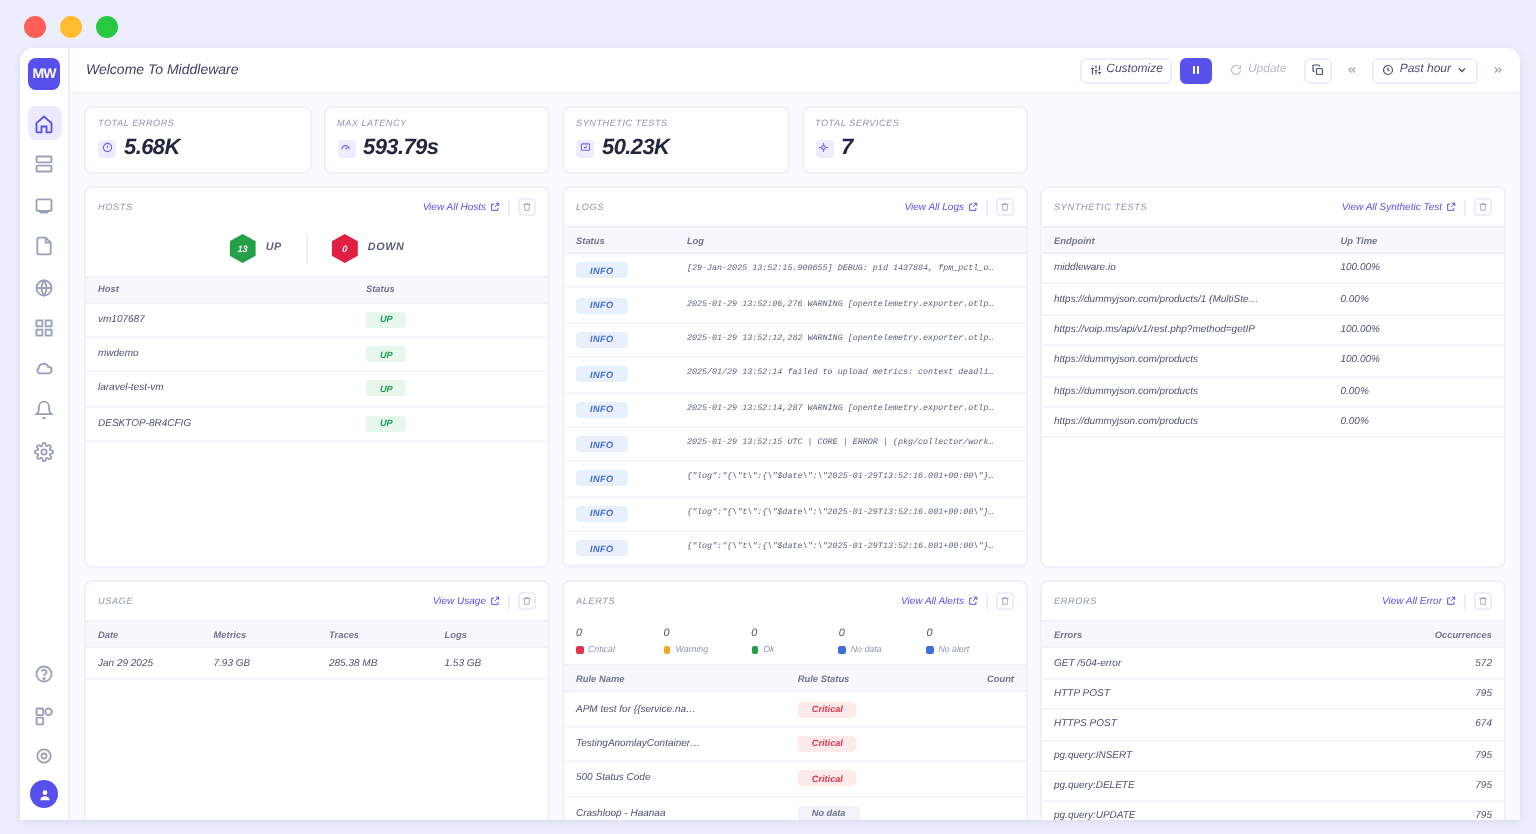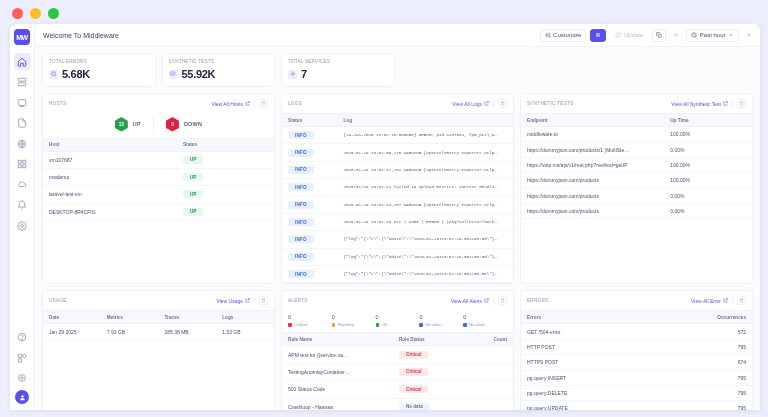--- a/index.html
+++ b/index.html
@@ -49,21 +49,21 @@
   .nav-ico.active { background: #eceafe; color: #5850ec; }
   .nav-ico svg { width: 10px; height: 10px; display: block; }
   .nav-spacer { flex: 1; }
   .avatar-btn {
     width: 14px; height: 14px; border-radius: 50%; background: #5850ec;
     margin-bottom: 6px; display:flex; align-items:center; justify-content:center;
     color:#fff; font-size:6px;
   }
 
   
-  .main { flex: 1; display: flex; flex-direction: column; background: #fbfbfe; min-width: 0; }
+  .main { flex: 1; display: flex; flex-direction: column; background: #fbfbfe; min-width: 0; font-style: italic; }
 
   .topbar {
     height: 23px; display: flex; align-items: center;
     padding: 0 5px 0 8px; border-bottom: 1px solid #f0f1fa; background:#fff;
   }
   .welcome { font-size: 7px; color: #3d4266; font-weight: 500; }
   .topbar-right { margin-left: auto; display: flex; align-items: center; gap: 4px; }
   .tb-btn {
     display: flex; align-items: center; gap: 2.5px;
     font-size: 6px; color: #4b5073; padding: 2.5px 4px;
@@ -345,29 +345,41 @@
               <span class="stat-ico">
                   <svg viewBox="0 0 24 24" fill="none" stroke="#6a63ef" stroke-width="2.4">
                     <circle cx="12" cy="12" r="9"></circle>
                     <path d="M12 8v5M12 16.2v.1"></path>
                   </svg>
                 </span>
               <span class="stat-val">5.68K</span>
             </div>
           </div>
           <div class="stat">
+            <div class="stat-label">MAX LATENCY</div>
+            <div class="stat-row">
+              <span class="stat-ico">
+                  <svg viewBox="0 0 24 24" fill="none" stroke="#6a63ef" stroke-width="2.4">
+                    <path d="M4 16a8 8 0 1 1 16 0"></path>
+                    <path d="M12 16l4-4"></path>
+                  </svg>
+                </span>
+              <span class="stat-val">593.79s</span>
+            </div>
+          </div>
+          <div class="stat">
             <div class="stat-label">SYNTHETIC TESTS</div>
             <div class="stat-row">
               <span class="stat-ico">
                   <svg viewBox="0 0 24 24" fill="none" stroke="#6a63ef" stroke-width="2.4">
                     <rect x="3" y="4" width="18" height="14" rx="2"></rect>
                     <path d="M9 11l2 2 4-4"></path>
                   </svg>
                 </span>
-              <span class="stat-val">55.92K</span>
+              <span class="stat-val">50.23K</span>
             </div>
           </div>
           <div class="stat">
             <div class="stat-label">TOTAL SERVICES</div>
             <div class="stat-row">
               <span class="stat-ico">
                   <svg viewBox="0 0 24 24" fill="none" stroke="#6a63ef" stroke-width="2.4">
                     <circle cx="12" cy="12" r="4"></circle>
                     <path d="M12 2v4M12 18v4M2 12h4M18 12h4"></path>
                   </svg>

